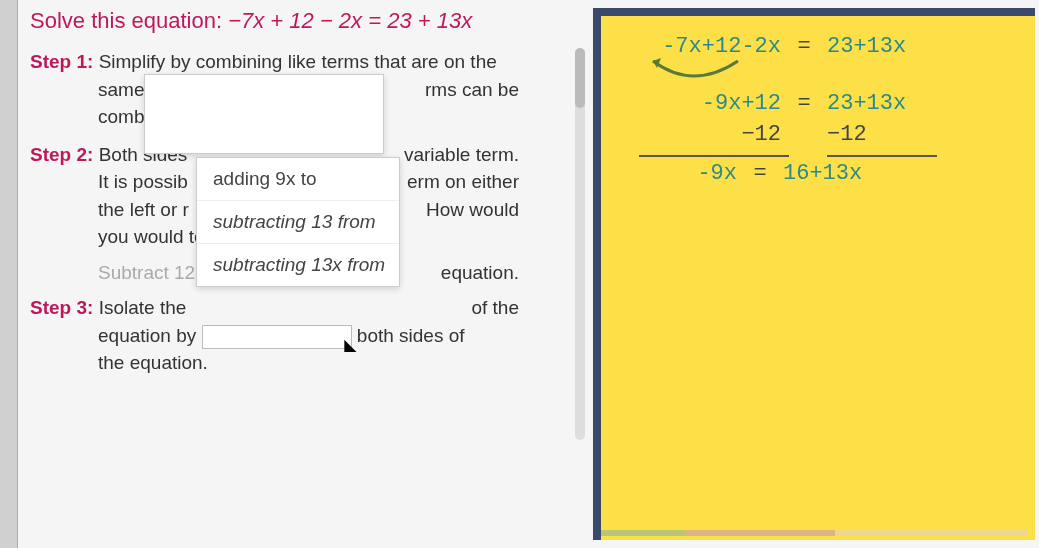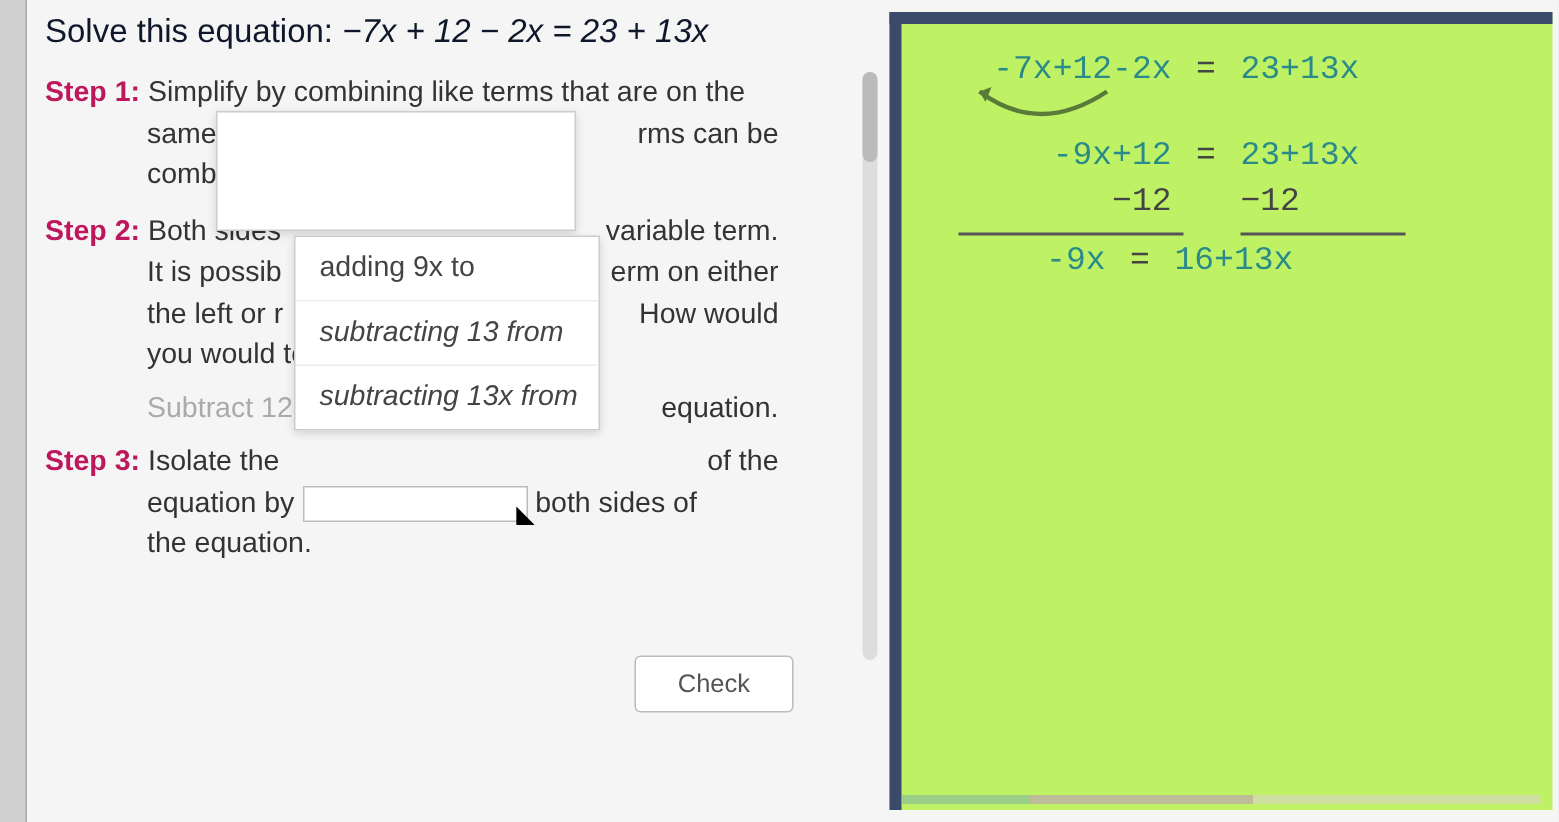--- a/index.html
+++ b/index.html
@@ -23,21 +23,21 @@
       padding: 8px 4px;
       gap: 8px;
     }
     .instructions {
       flex: 1;
       padding: 0 8px;
       position: relative;
     }
     .prompt {
       font-size: 22px;
-      color: #0f172a;
+      color: #be185d;
       margin-bottom: 14px;
     }
     .math-ital { font-style: italic; }
     .step {
       margin-bottom: 6px;
       font-size: 19px;
       color: #333;
       line-height: 1.45;
     }
     .step-label {
@@ -120,21 +120,21 @@
     .scroll-thumb {
       position: absolute;
       top: 0;
       width: 10px;
       height: 60px;
       background: #bbb;
       border-radius: 5px;
     }
     .work-panel {
       width: 442px;
-      background: #bef264;
+      background: #fde047;
       border-top: 8px solid #3a4a6b;
       border-left: 8px solid #3a4a6b;
       padding: 18px 8px;
       font-family: 'Courier New', monospace;
       font-size: 22px;
       color: #444;
       position: relative;
     }
     .eqrow {
       display: flex;
@@ -219,23 +219,20 @@
       <span>Isolate the</span>
       <span style="float:right; margin-right:40px">of the</span><br>
       <span class="step-indent">equation by</span>
       <span class="blank-box">
         <span class="cursor-icon">◣</span>
       </span>
       <span>both sides of</span><br>
       <span class="step-indent">the equation.</span>
     </div>
 
-    <div class="check-row">
-      <button class="check-btn">Check</button>
-    </div>
   </div>
 
   <div class="scroll-rail">
     <div class="scroll-thumb"></div>
   </div>
 
   <div class="work-panel">
     <svg class="swoosh" viewBox="0 0 100 30">
       <path d="M 10 5 Q 50 35 95 5" stroke="#5a7a3a" stroke-width="3" fill="none"></path>
       <path d="M 10 5 L 18 2 L 14 12 Z" fill="#5a7a3a"></path>

